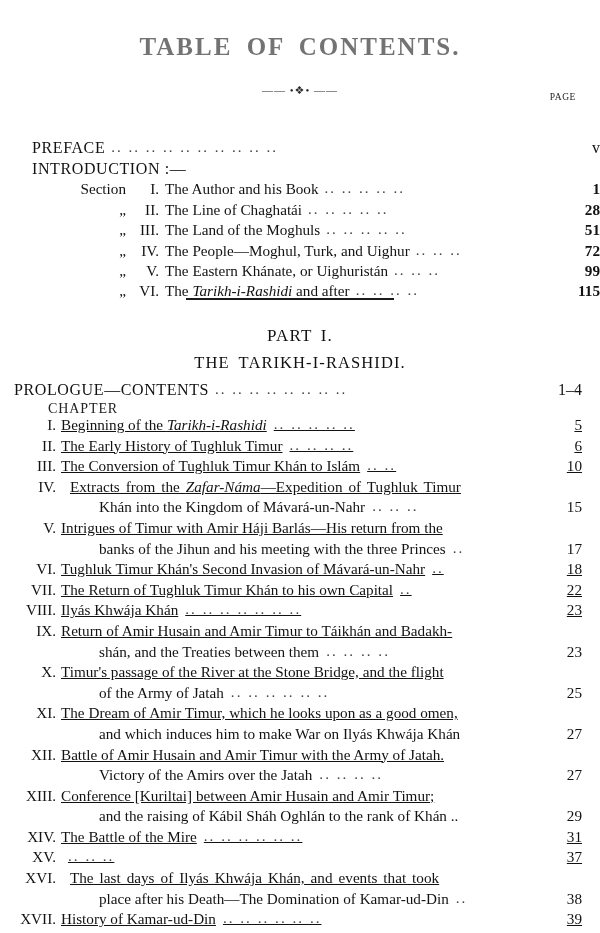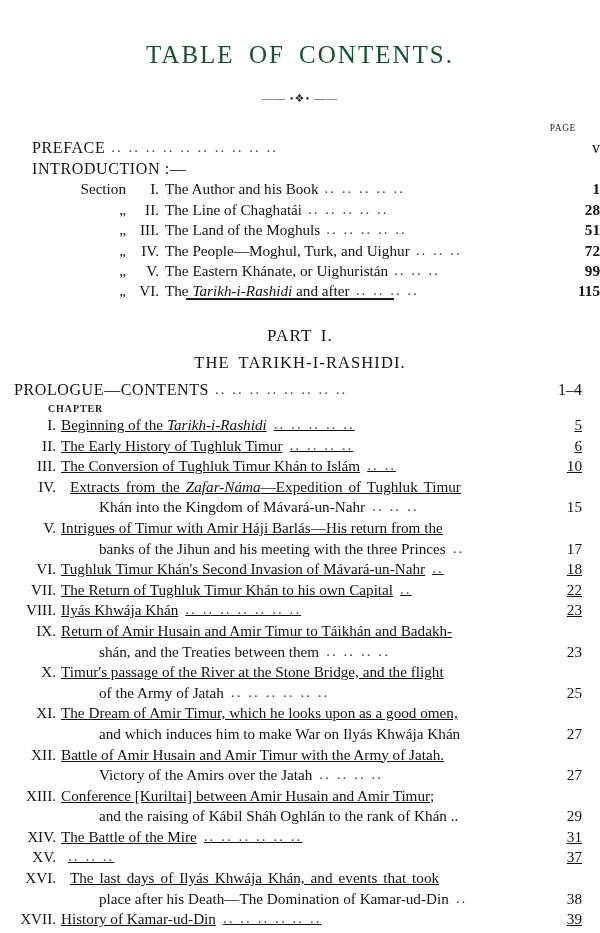--- a/index.html
+++ b/index.html
@@ -20,42 +20,42 @@
     background: #ffffff;
     overflow: hidden;
   }
 
   
   .main-title {
     text-align: center;
     font-size: 25px;
     letter-spacing: 2.0px;
     word-spacing: 6px;
-    margin: 8px;
+    margin: 0;
     padding-top: 33px;
-    font-weight: normal;
-    color: #14532d;
+    font-weight: bold;
+    color: #737373;
   }
 
   
   .ornament {
     text-align: center;
     margin-top: 22px;
     height: 14px;
     line-height: 14px;
     font-size: 11px;
     color: #2a2a2a;
     letter-spacing: 1px;
   }
 
   
   .page-col-head {
     position: absolute;
     right: 24px;
-    top: 123px;
+    top: 92px;
     font-size: 9.5px;
     letter-spacing: 0.9px;
     color: #222222;
   }
 
   
   .toc {
     margin: 18px;
     padding: 0;
     font-family: Liberation Serif, serif;
@@ -162,26 +162,25 @@
     top: 380px;
     left: 0;
     width: 600px;
   }
   .line-prologue {
     padding-left: 14px;
     font-size: 16px;
   }
   .chapter-head {
     padding-left: 48px;
-    font-size: 10px;
+    font-size: 14px;
     letter-spacing: 0.9px;
     color: #222;
     margin-top: 3px;
     line-height: 12px;
-    font-weight: bold;
   }
 
   
   .block-chapters {
     position: absolute;
     top: 415px;
     left: 0;
     width: 600px;
   }
   .ch-row {

